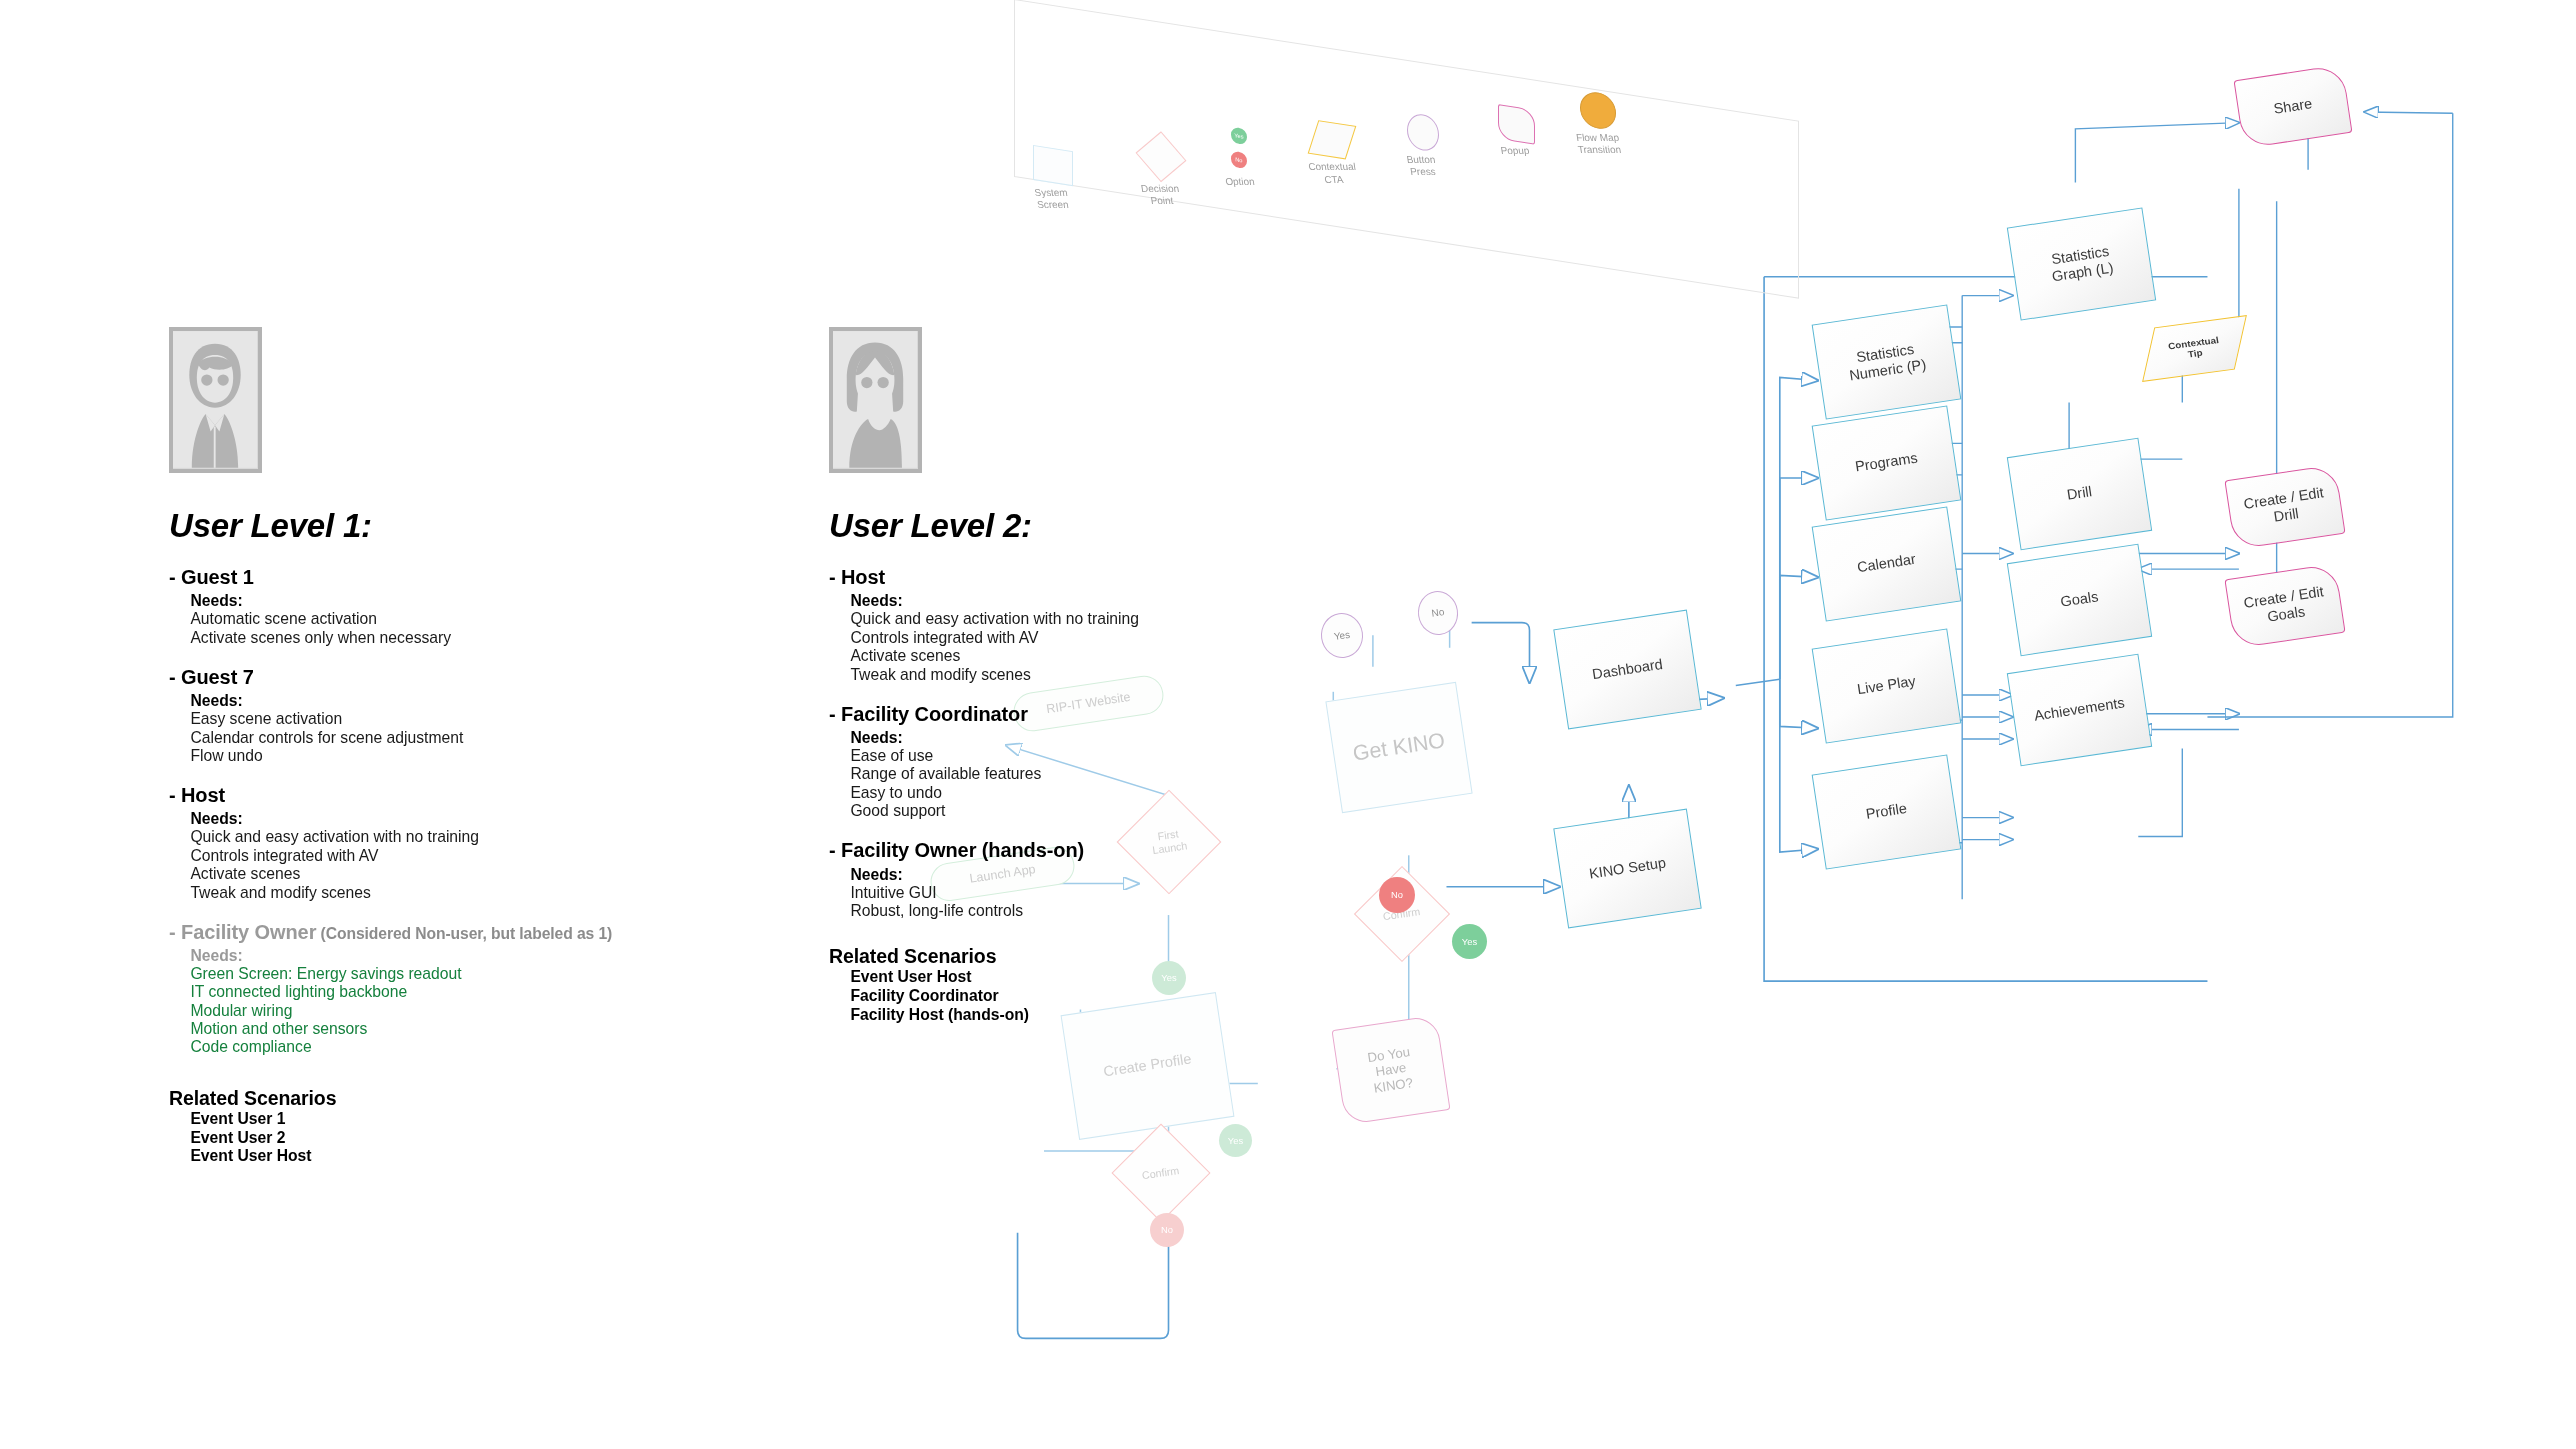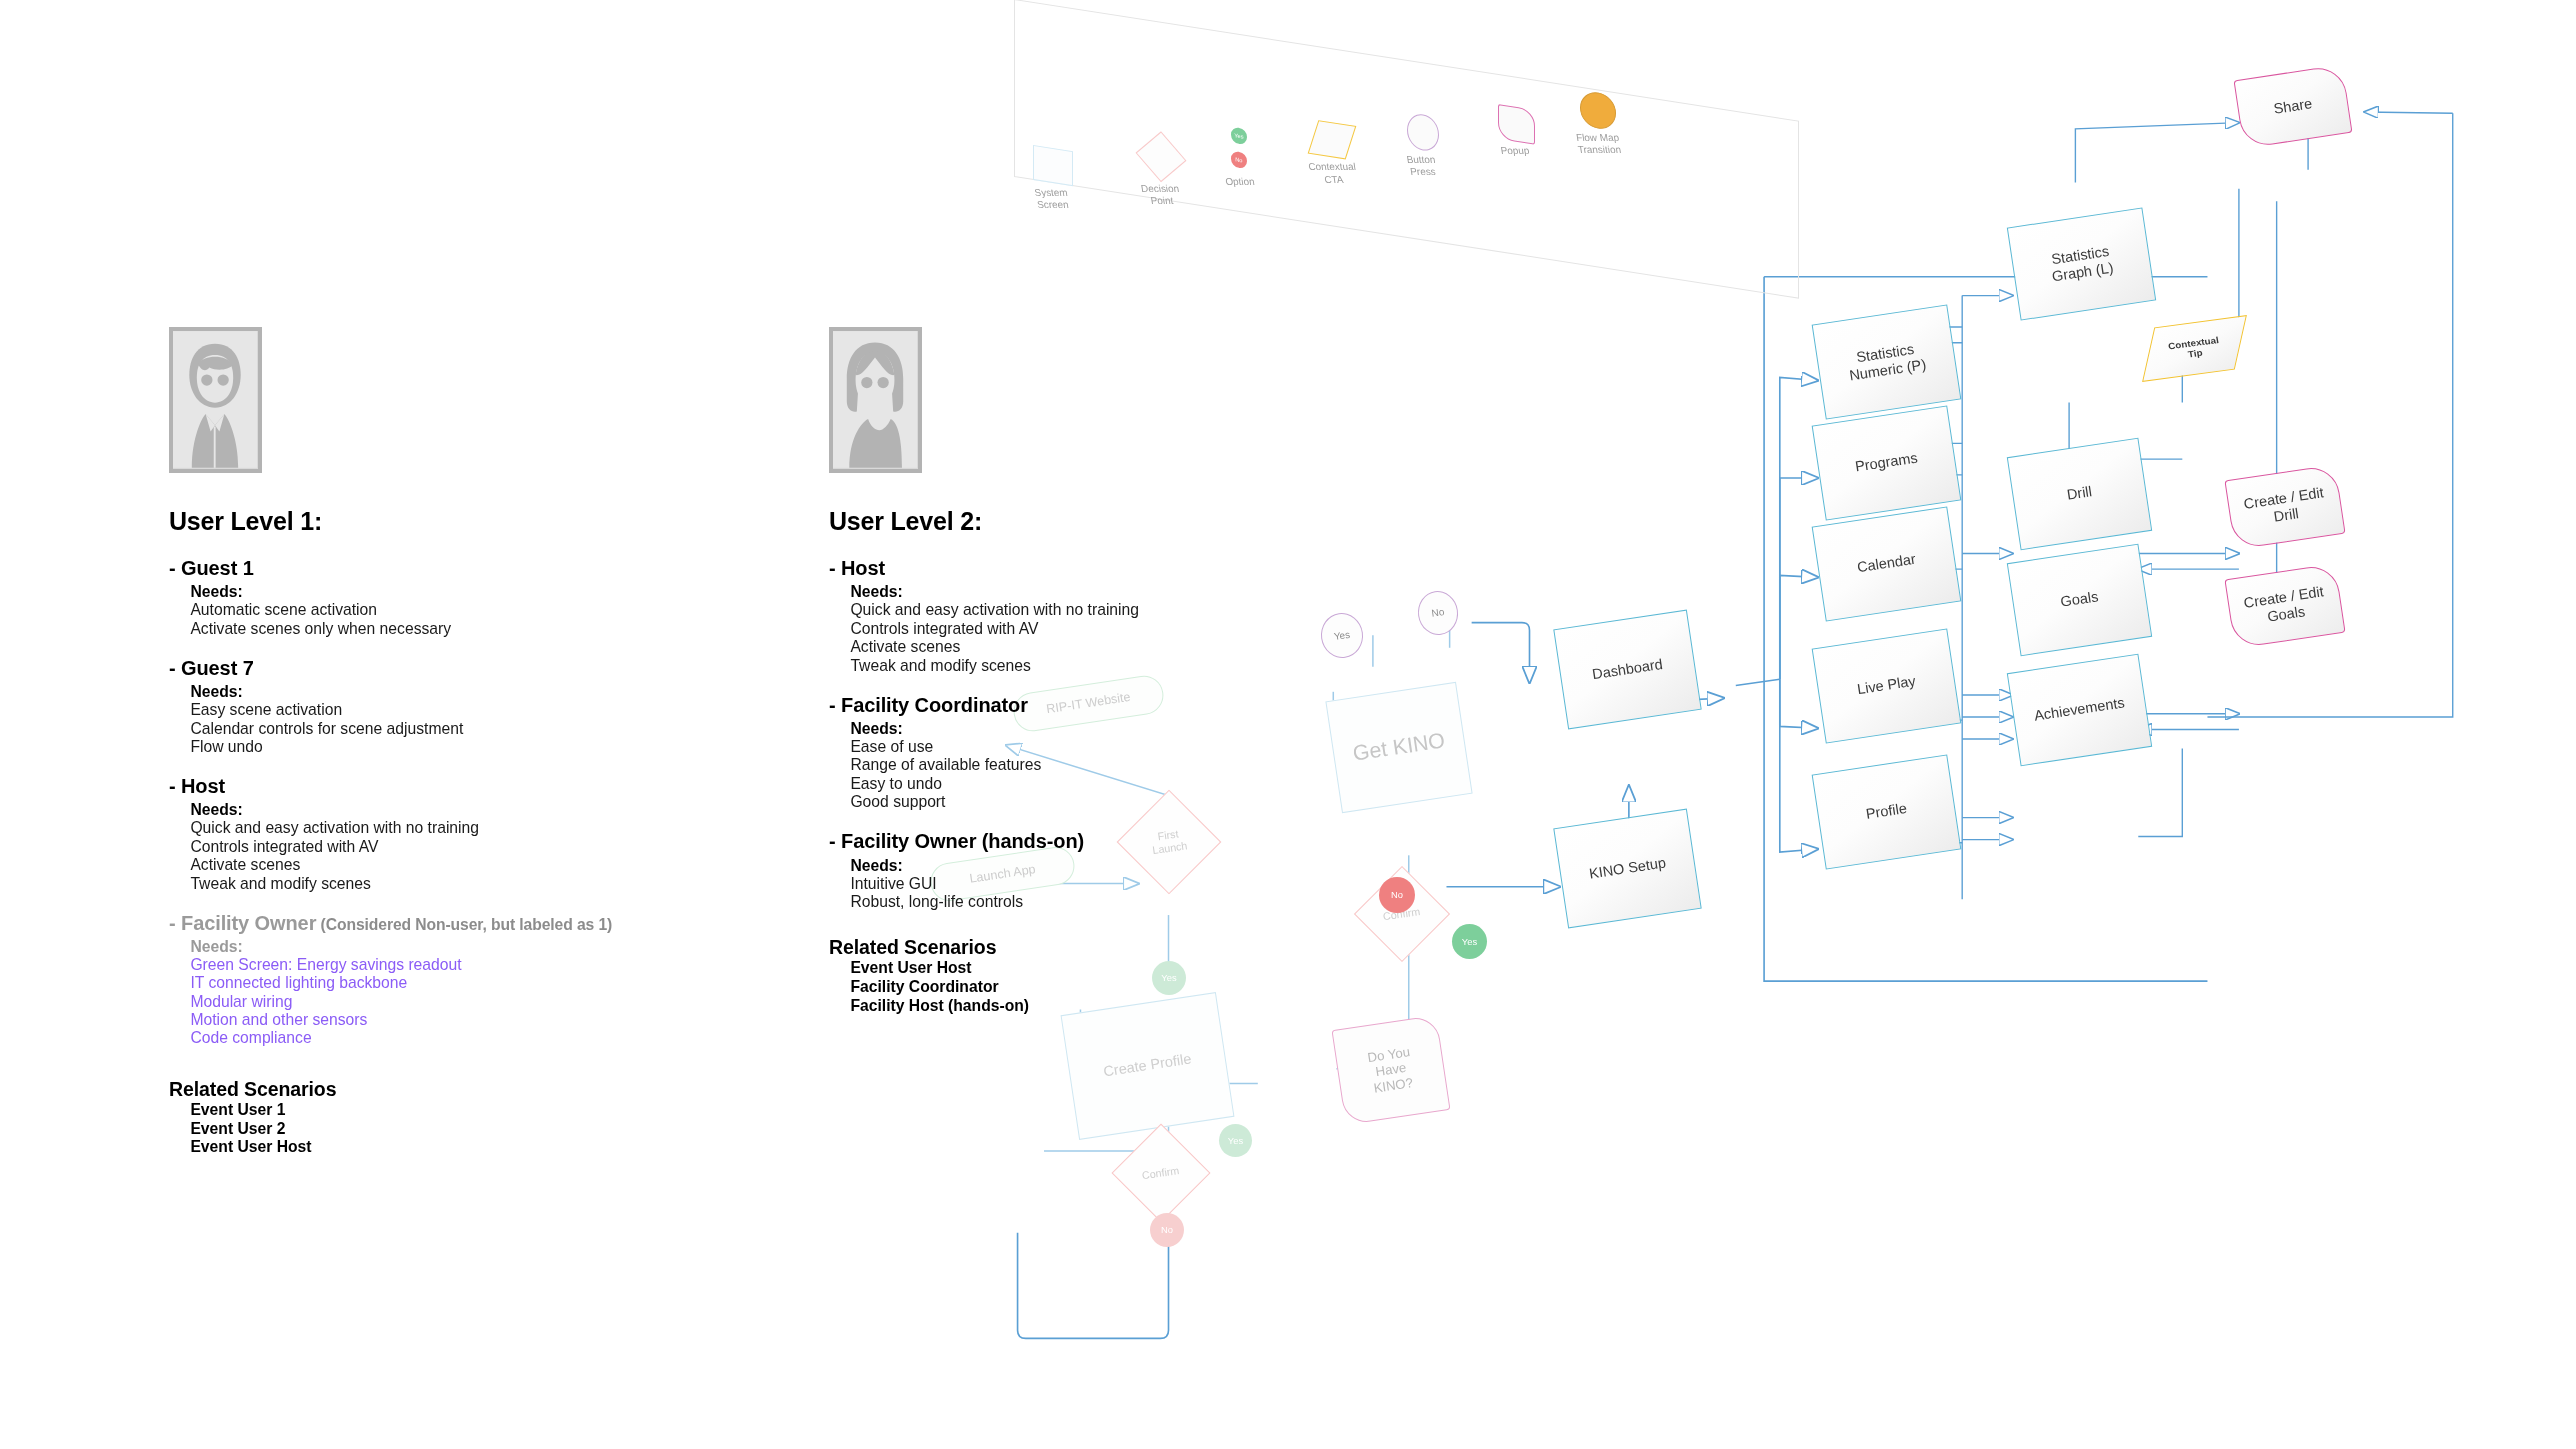--- a/index.html
+++ b/index.html
@@ -10,31 +10,31 @@
 
   
   .persona-col{position:absolute;top:0;}
   #col-1{left:169px;top:327px;width:597px;}
   #col-2{left:829px;top:327px;width:616px;}
 
   .avatar{width:93px;height:146px;background:#d9d9d9;border:4.4px solid #b3b3b3;
           box-sizing:border-box;position:relative;overflow:hidden;}
   .avatar svg{position:absolute;left:0;top:0;}
 
-  .col-title{font-size:25px;font-weight:bold;letter-spacing:-0.2px;
-             margin-top:34px;margin-bottom:21.4px;color:#000;}
+  .col-title{font-size:33px;font-weight:bold;letter-spacing:-0.2px;
+             margin-top:34px;margin-bottom:21.4px;color:#000;font-style:italic;}
 
   .role-block{margin-bottom:19px;}
   .role-name{font-size:20px;font-weight:bold;color:#000;letter-spacing:-0.1px;}
   .role-name .role-note{font-size:15.7px;font-weight:bold;color:#8c8c8c;}
   .role-block.muted .role-name{color:#9a9a9a;}
   .needs-label{font-size:15.7px;font-weight:bold;margin-left:21.4px;margin-top:3.1px;color:#000;}
   .role-block.muted .needs-label{color:#9a9a9a;}
   .need{font-size:15.7px;margin-left:21.4px;line-height:1.17;color:#1a1a1a;white-space:pre-line;}
-  .role-block.muted .need{color:#8b5cf6;}
+  .role-block.muted .need{color:#15803d;}
 
   .rs-block{margin-top:30px;}
   #col-2 .rs-block{margin-top:25px;}
   .rs-title{font-size:19.5px;font-weight:bold;color:#000;letter-spacing:-0.1px;}
   .rs-item{font-size:15.7px;font-weight:bold;margin-left:21.4px;line-height:1.2;color:#000;}
 
   
   #legend{position:absolute;left:1014px;top:35px;width:836px;height:440px;
           transform:matrix(1,0.155,0,1,0,0);transform-origin:0 0;}
   .legend-frame{position:absolute;left:0;top:-36px;width:783px;height:176px;

